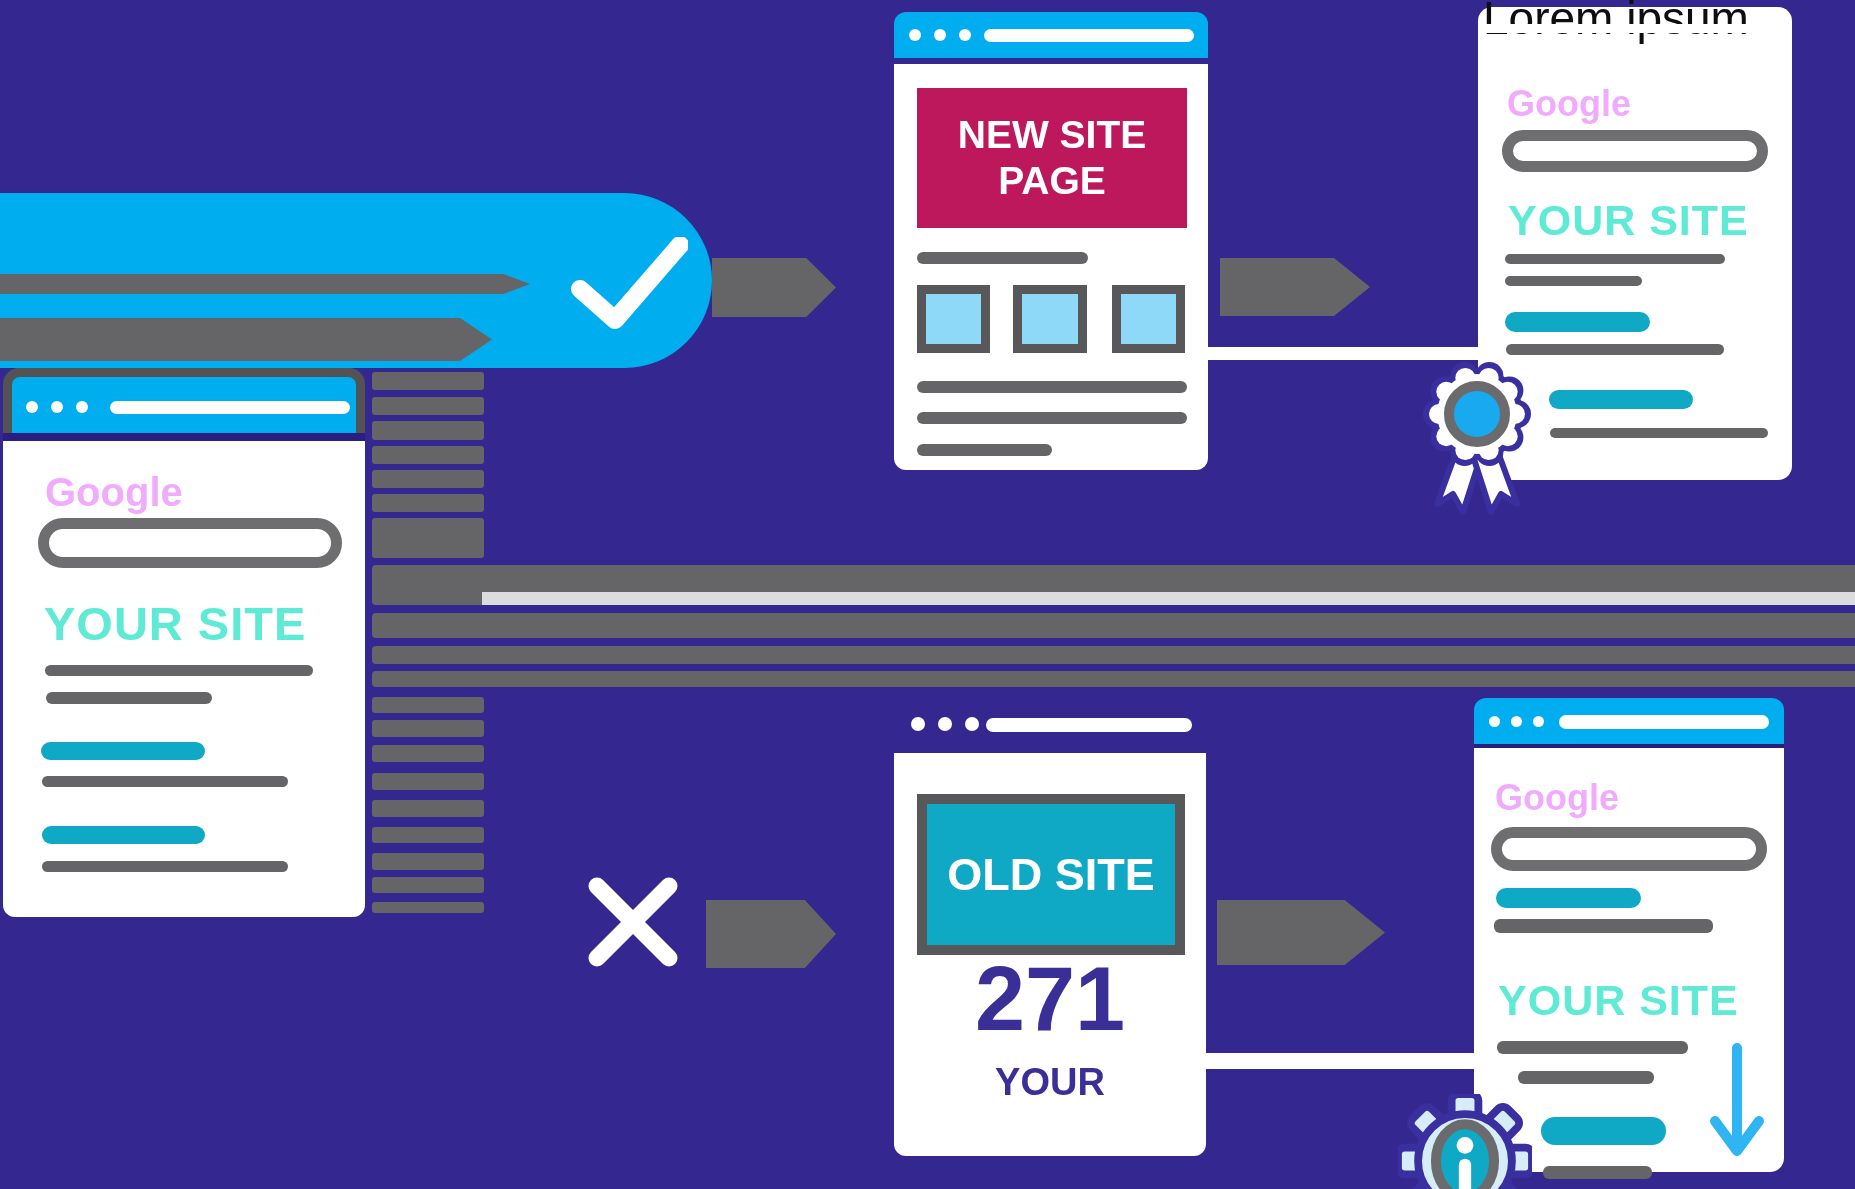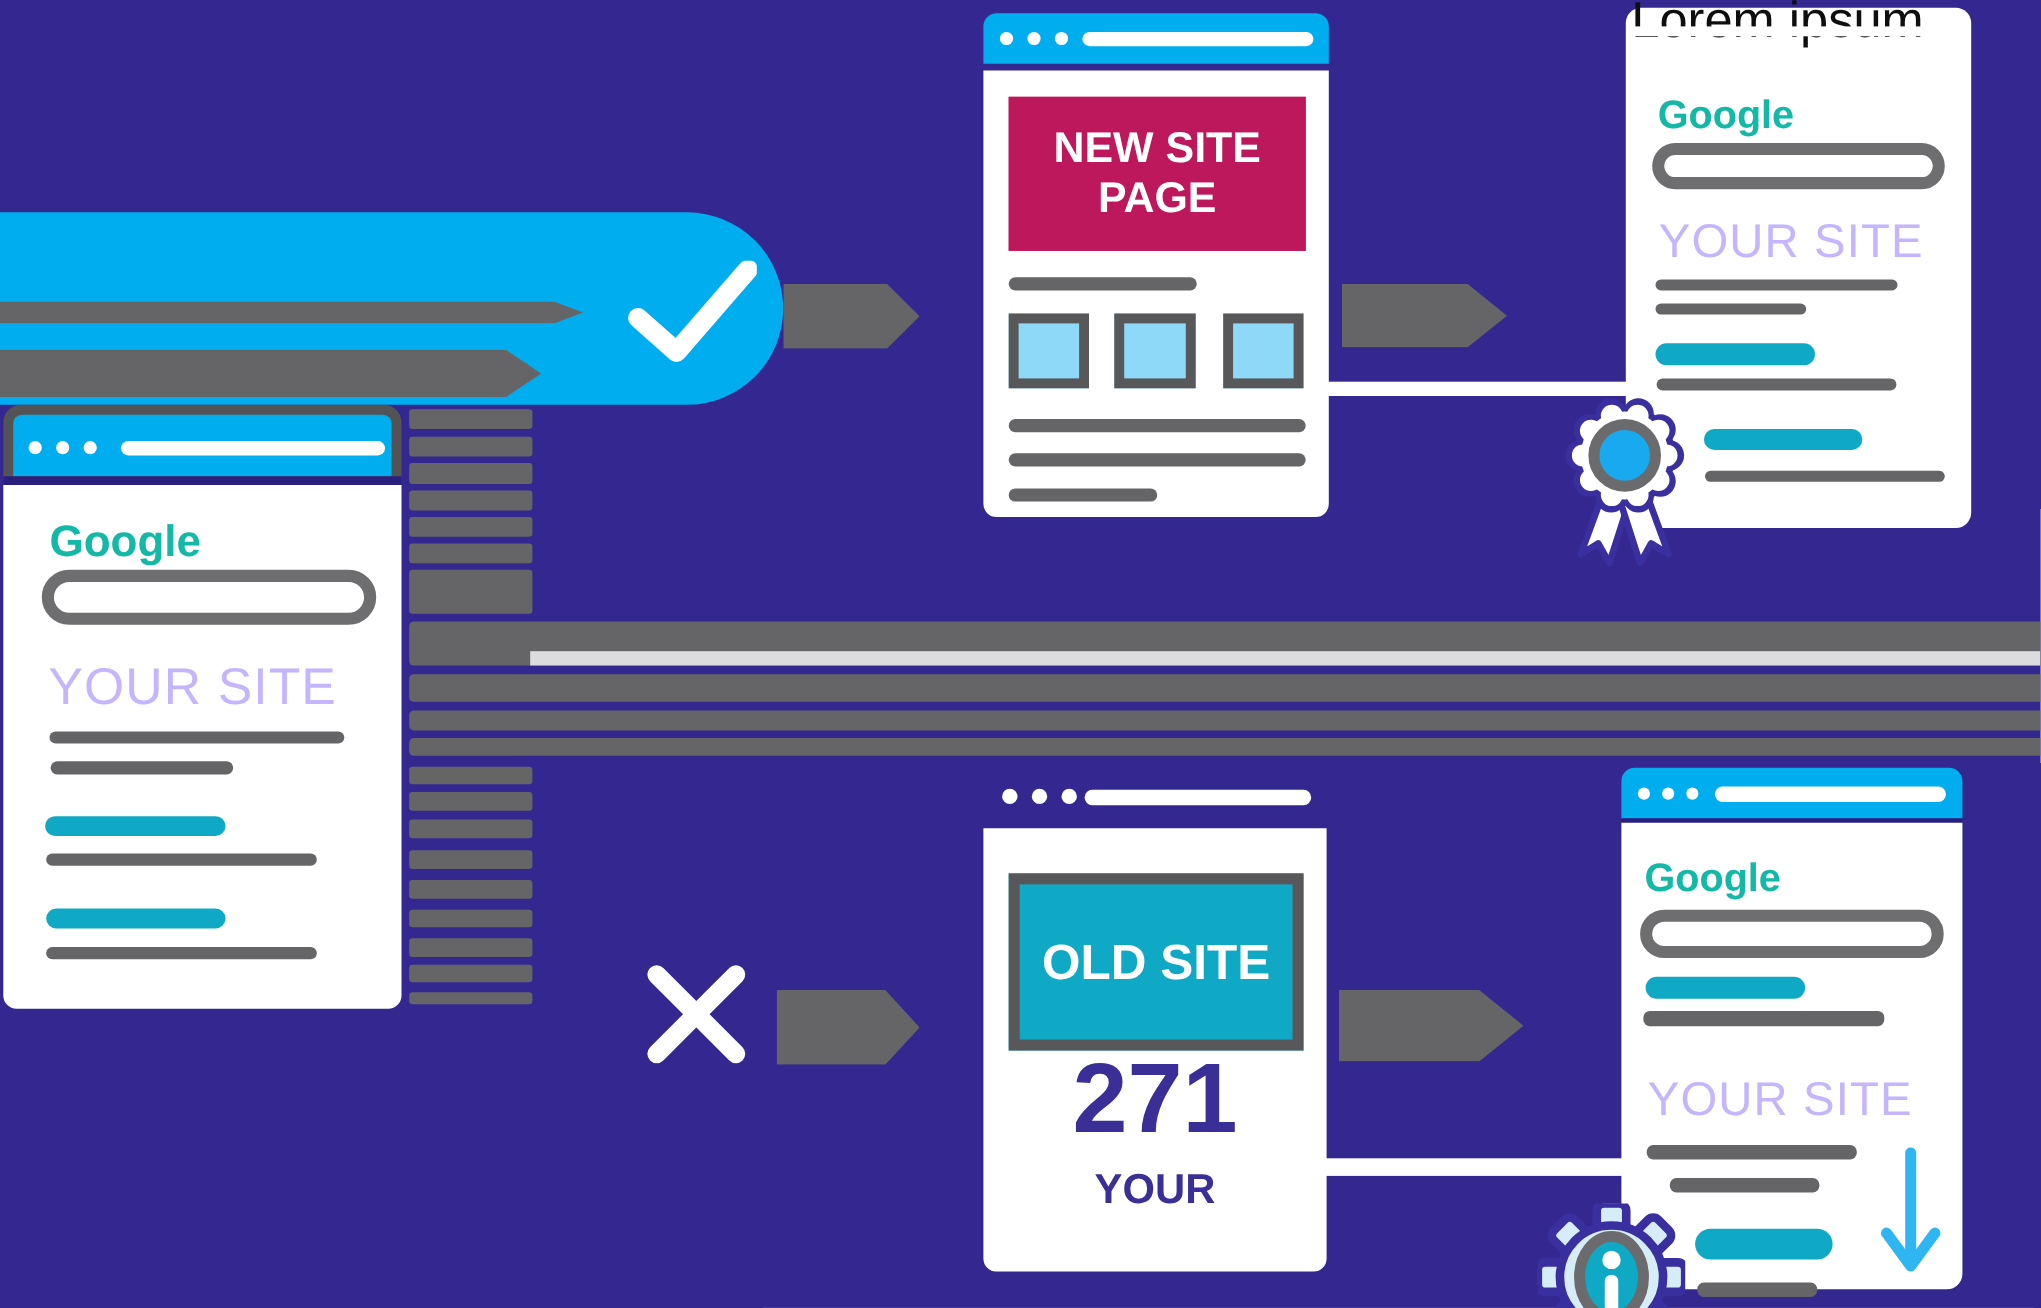--- a/index.html
+++ b/index.html
@@ -11,22 +11,22 @@
   .bar{position:absolute;background:#656567;border-radius:6px;}
   .tealbar{position:absolute;background:#10A9C5;border-radius:10px;}
   .stripe{position:absolute;background:#656567;border-radius:3px;}
   .whiteline{position:absolute;background:#FFFFFF;}
   .arrow{position:absolute;background:#656567;
     clip-path:polygon(0 0,76% 0,100% 50%,76% 100%,0 100%);}
   .dots{position:absolute;display:flex;gap:13px;}
   .dot{width:12px;height:12px;border-radius:50%;background:#fff;}
   .urlbar{position:absolute;background:#fff;border-radius:8px;}
   .searchbar{position:absolute;background:#fff;border:11px solid #6E6E70;border-radius:26px;}
-  .brand{position:absolute;font-weight:700;color:#14b8a6;}
-  .site{position:absolute;font-weight:400;color:#c4b5fd;letter-spacing:1px;}
+  .brand{position:absolute;font-weight:700;color:#f0abfc;}
+  .site{position:absolute;font-weight:700;color:#5eead4;letter-spacing:1px;}
   .sq{position:absolute;background:#8FD9F8;border:9px solid #58585A;}
   .boxlabel{display:flex;align-items:center;justify-content:center;
     text-align:center;font-weight:700;color:#fff;}
 </style>
 </head>
 <body>
 
 <div id="stage">
 
   <div class="abs" style="left:0;top:193px;width:712px;height:175px;background:#00AEEF;border-radius:0 88px 88px 0;"></div>

